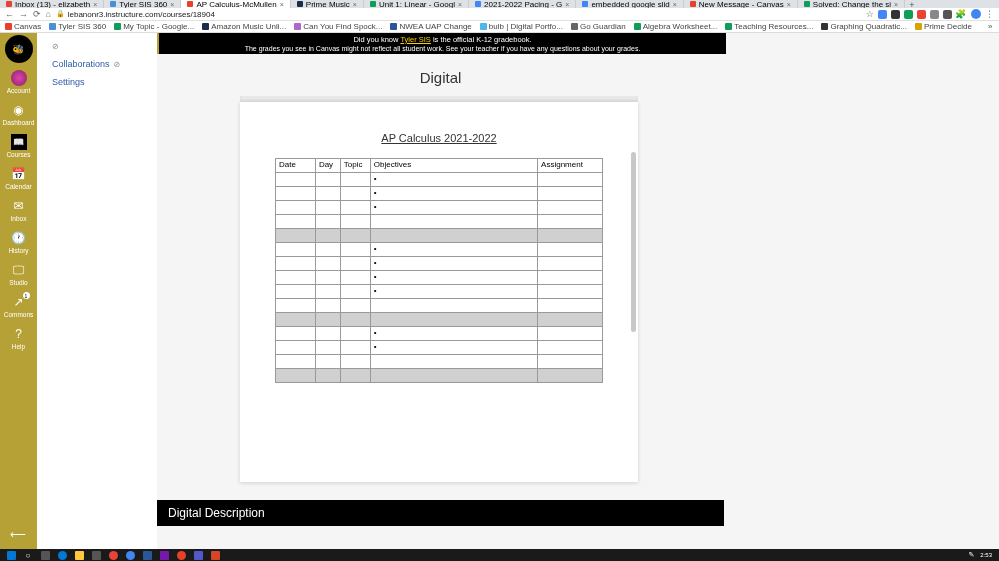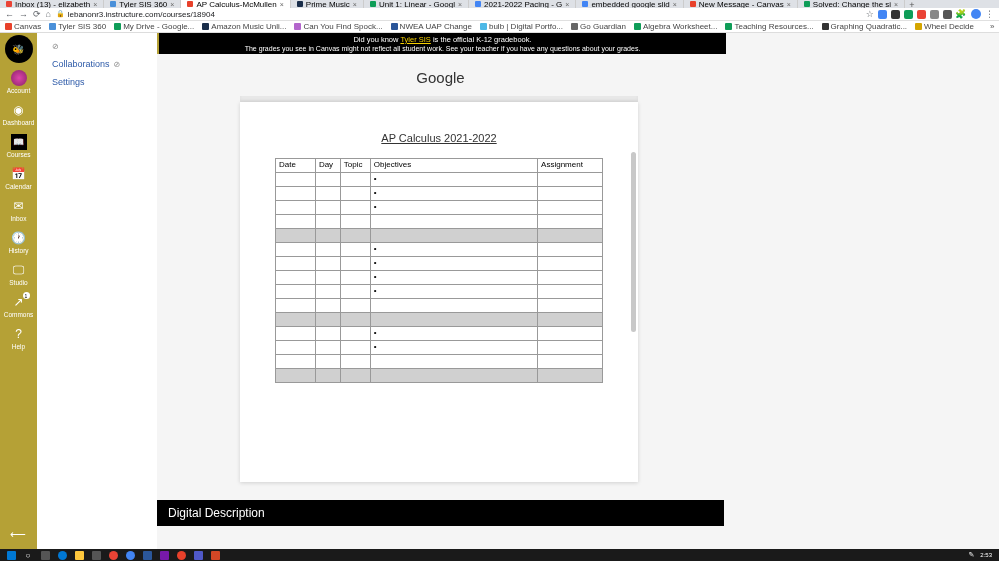--- a/index.html
+++ b/index.html
@@ -169,21 +169,21 @@
   <div class="bookmark">
       <span class="bm-icon" style="background:#e8412b"></span>
       <span>Canvas</span>
     </div>
   <div class="bookmark">
       <span class="bm-icon" style="background:#4a90d9"></span>
       <span>Tyler SIS 360</span>
     </div>
   <div class="bookmark">
       <span class="bm-icon" style="background:#0f9d58"></span>
-      <span>My Drive - Google...</span>
+      <span>My Topic - Google...</span>
     </div>
   <div class="bookmark">
       <span class="bm-icon" style="background:#1a2e4a"></span>
       <span>Amazon Music Unli...</span>
     </div>
   <div class="bookmark">
       <span class="bm-icon" style="background:#b366cc"></span>
       <span>Can You Find Spock...</span>
     </div>
   <div class="bookmark">
@@ -205,21 +205,21 @@
   <div class="bookmark">
       <span class="bm-icon" style="background:#0f9d58"></span>
       <span>Teaching Resources...</span>
     </div>
   <div class="bookmark">
       <span class="bm-icon" style="background:#333"></span>
       <span>Graphing Quadratic...</span>
     </div>
   <div class="bookmark">
       <span class="bm-icon" style="background:#d4a500"></span>
-      <span>Wheel Decide</span>
+      <span>Prime Decide</span>
     </div>
   <div class="bm-spacer"></div>
   <span class="bm-more">»</span>
   <div class="bookmark">
       <span class="bm-icon" style="background:#f4b400"></span>
     </div>
 
 </div>
 
 <div class="main-layout">
@@ -281,21 +281,21 @@
   <div class="content-area">
     <div class="banner-wrap">
       <div class="banner">
         <div class="banner-top">
           <span>Did you know </span><span class="banner-link">Tyler SIS</span><span> is the official K-12 gradebook.</span>
         </div>
         <div class="banner-bottom">The grades you see in Canvas might not reflect all student work. See your teacher if you have any questions about your grades.</div>
       </div>
     </div>
 
-    <div class="agenda-title">Google</div>
+    <div class="agenda-title">Digital</div>
 
     <div class="doc-shadow-top"></div>
     <div class="doc-card">
       <div class="scroll-indicator"></div>
       <div class="doc-title">AP Calculus 2021-2022</div>
       <table class="schedule-table">
         <thead>
           <tr>
             <th class="col-date">Date</th>
             <th class="col-day">Day</th>

